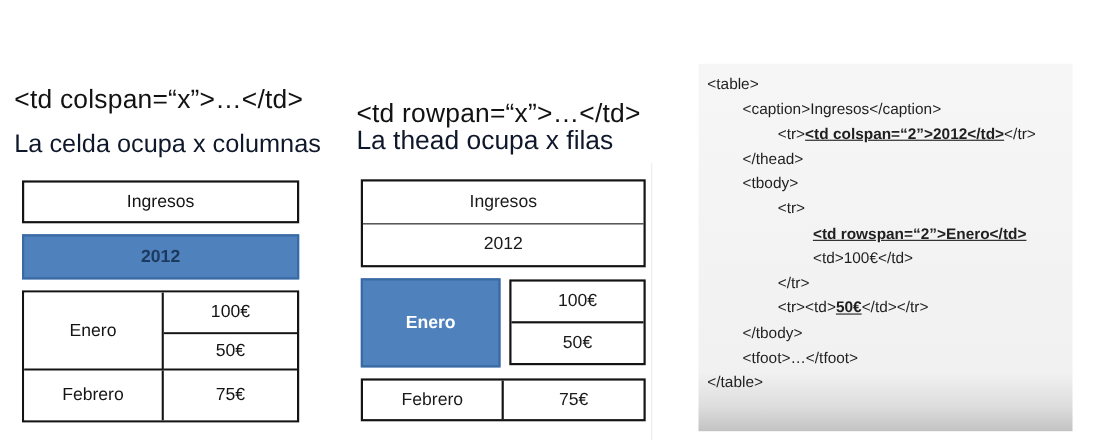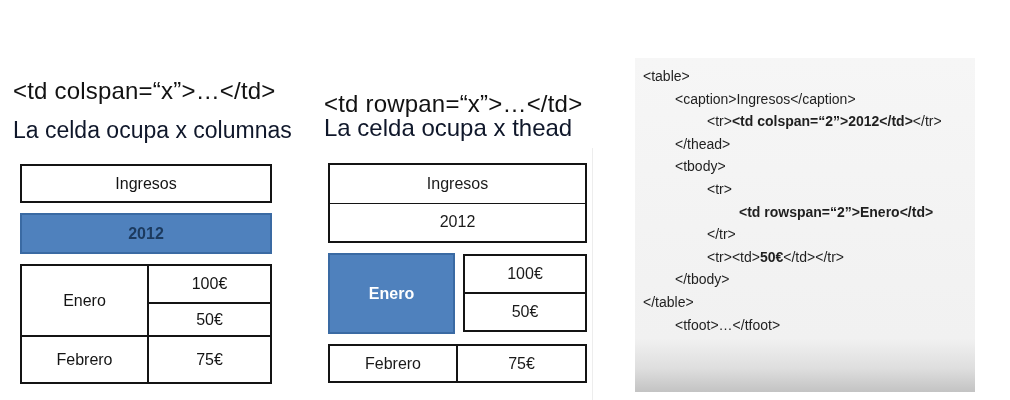--- a/index.html
+++ b/index.html
@@ -75,21 +75,21 @@
     left: 635px; top: 38px; width: 340px; height: 334px;
     background: linear-gradient(180deg, #f6f6f6 0%, #f1f1f1 84%, #dedede 93%, #c3c3c3 100%);
     padding: 7px 0 4px 8px;
   }
   .code-line {
     font-size: 14px;
     line-height: 22.6px;
     color: #1f1f1f;
     white-space: nowrap;
   }
-  .code-line .seg.bold { font-weight: 700; }
+  .code-line .seg.bold { font-weight: 700; text-decoration: underline; }
 
   .panel-divider {
     left: 592px; top: 128px; width: 1px; height: 266px;
     background: #ededed;
   }
 </style>
 </head>
 <body>
 
 <div class="abs" style="left:0;top:0;width:816px;height:400px;margin-top:20px;">
@@ -106,21 +106,21 @@
       <div class="cell g-enero">Enero</div>
       <div class="cell g-100">100€</div>
       <div class="cell g-50">50€</div>
       <div class="cell g-feb">Febrero</div>
       <div class="cell g-75">75€</div>
     </div>
   </section>
 
   <section>
     <div class="abs code-title" style="left:324px; top:70px;">&lt;td rowpan=“x”&gt;…&lt;/td&gt;</div>
-    <div class="abs subtitle" style="left:324px; top:94px; font-size:24px;">La celda ocupa x thead</div>
+    <div class="abs subtitle" style="left:324px; top:94px; font-size:24px;">La thead ocupa x filas</div>
 
     <div class="abs joined-box" style="left:328px; top:143px; width:259px; height:80px;">
       <div class="row first">Ingresos</div>
       <div class="row">2012</div>
     </div>
 
     <div class="abs cell blue-cell white-text" style="left:328px; top:233px; width:127px; height:81px;">Enero</div>
 
     <div class="abs values-box" style="left:463px; top:234px; width:124px; height:78px;">
       <div class="row first">100€</div>
@@ -137,21 +137,22 @@
 
   <section class="abs code-panel">
     <div>
         <div class="code-line" style="padding-left: 0px;"><span class="seg">&lt;table&gt;</span></div>
         <div class="code-line" style="padding-left: 32px;"><span class="seg">&lt;caption&gt;Ingresos&lt;/caption&gt;</span></div>
         <div class="code-line" style="padding-left: 64px;"><span class="seg">&lt;tr&gt;</span><span class="seg bold">&lt;td colspan=“2”&gt;2012&lt;/td&gt;</span><span class="seg">&lt;/tr&gt;</span></div>
         <div class="code-line" style="padding-left: 32px;"><span class="seg">&lt;/thead&gt;</span></div>
         <div class="code-line" style="padding-left: 32px;"><span class="seg">&lt;tbody&gt;</span></div>
         <div class="code-line" style="padding-left: 64px;"><span class="seg">&lt;tr&gt;</span></div>
         <div class="code-line" style="padding-left: 96px;"><span class="seg bold">&lt;td rowspan=“2”&gt;Enero&lt;/td&gt;</span></div>
+        <div class="code-line" style="padding-left: 96px;"><span class="seg">&lt;td&gt;100€&lt;/td&gt;</span></div>
         <div class="code-line" style="padding-left: 64px;"><span class="seg">&lt;/tr&gt;</span></div>
         <div class="code-line" style="padding-left: 64px;"><span class="seg">&lt;tr&gt;&lt;td&gt;</span><span class="seg bold">50€</span><span class="seg">&lt;/td&gt;&lt;/tr&gt;</span></div>
         <div class="code-line" style="padding-left: 32px;"><span class="seg">&lt;/tbody&gt;</span></div>
+        <div class="code-line" style="padding-left: 32px;"><span class="seg">&lt;tfoot&gt;…&lt;/tfoot&gt;</span></div>
         <div class="code-line" style="padding-left: 0px;"><span class="seg">&lt;/table&gt;</span></div>
-        <div class="code-line" style="padding-left: 32px;"><span class="seg">&lt;tfoot&gt;…&lt;/tfoot&gt;</span></div>
       </div>
   </section>
 
 </div>
 
 </body></html>

